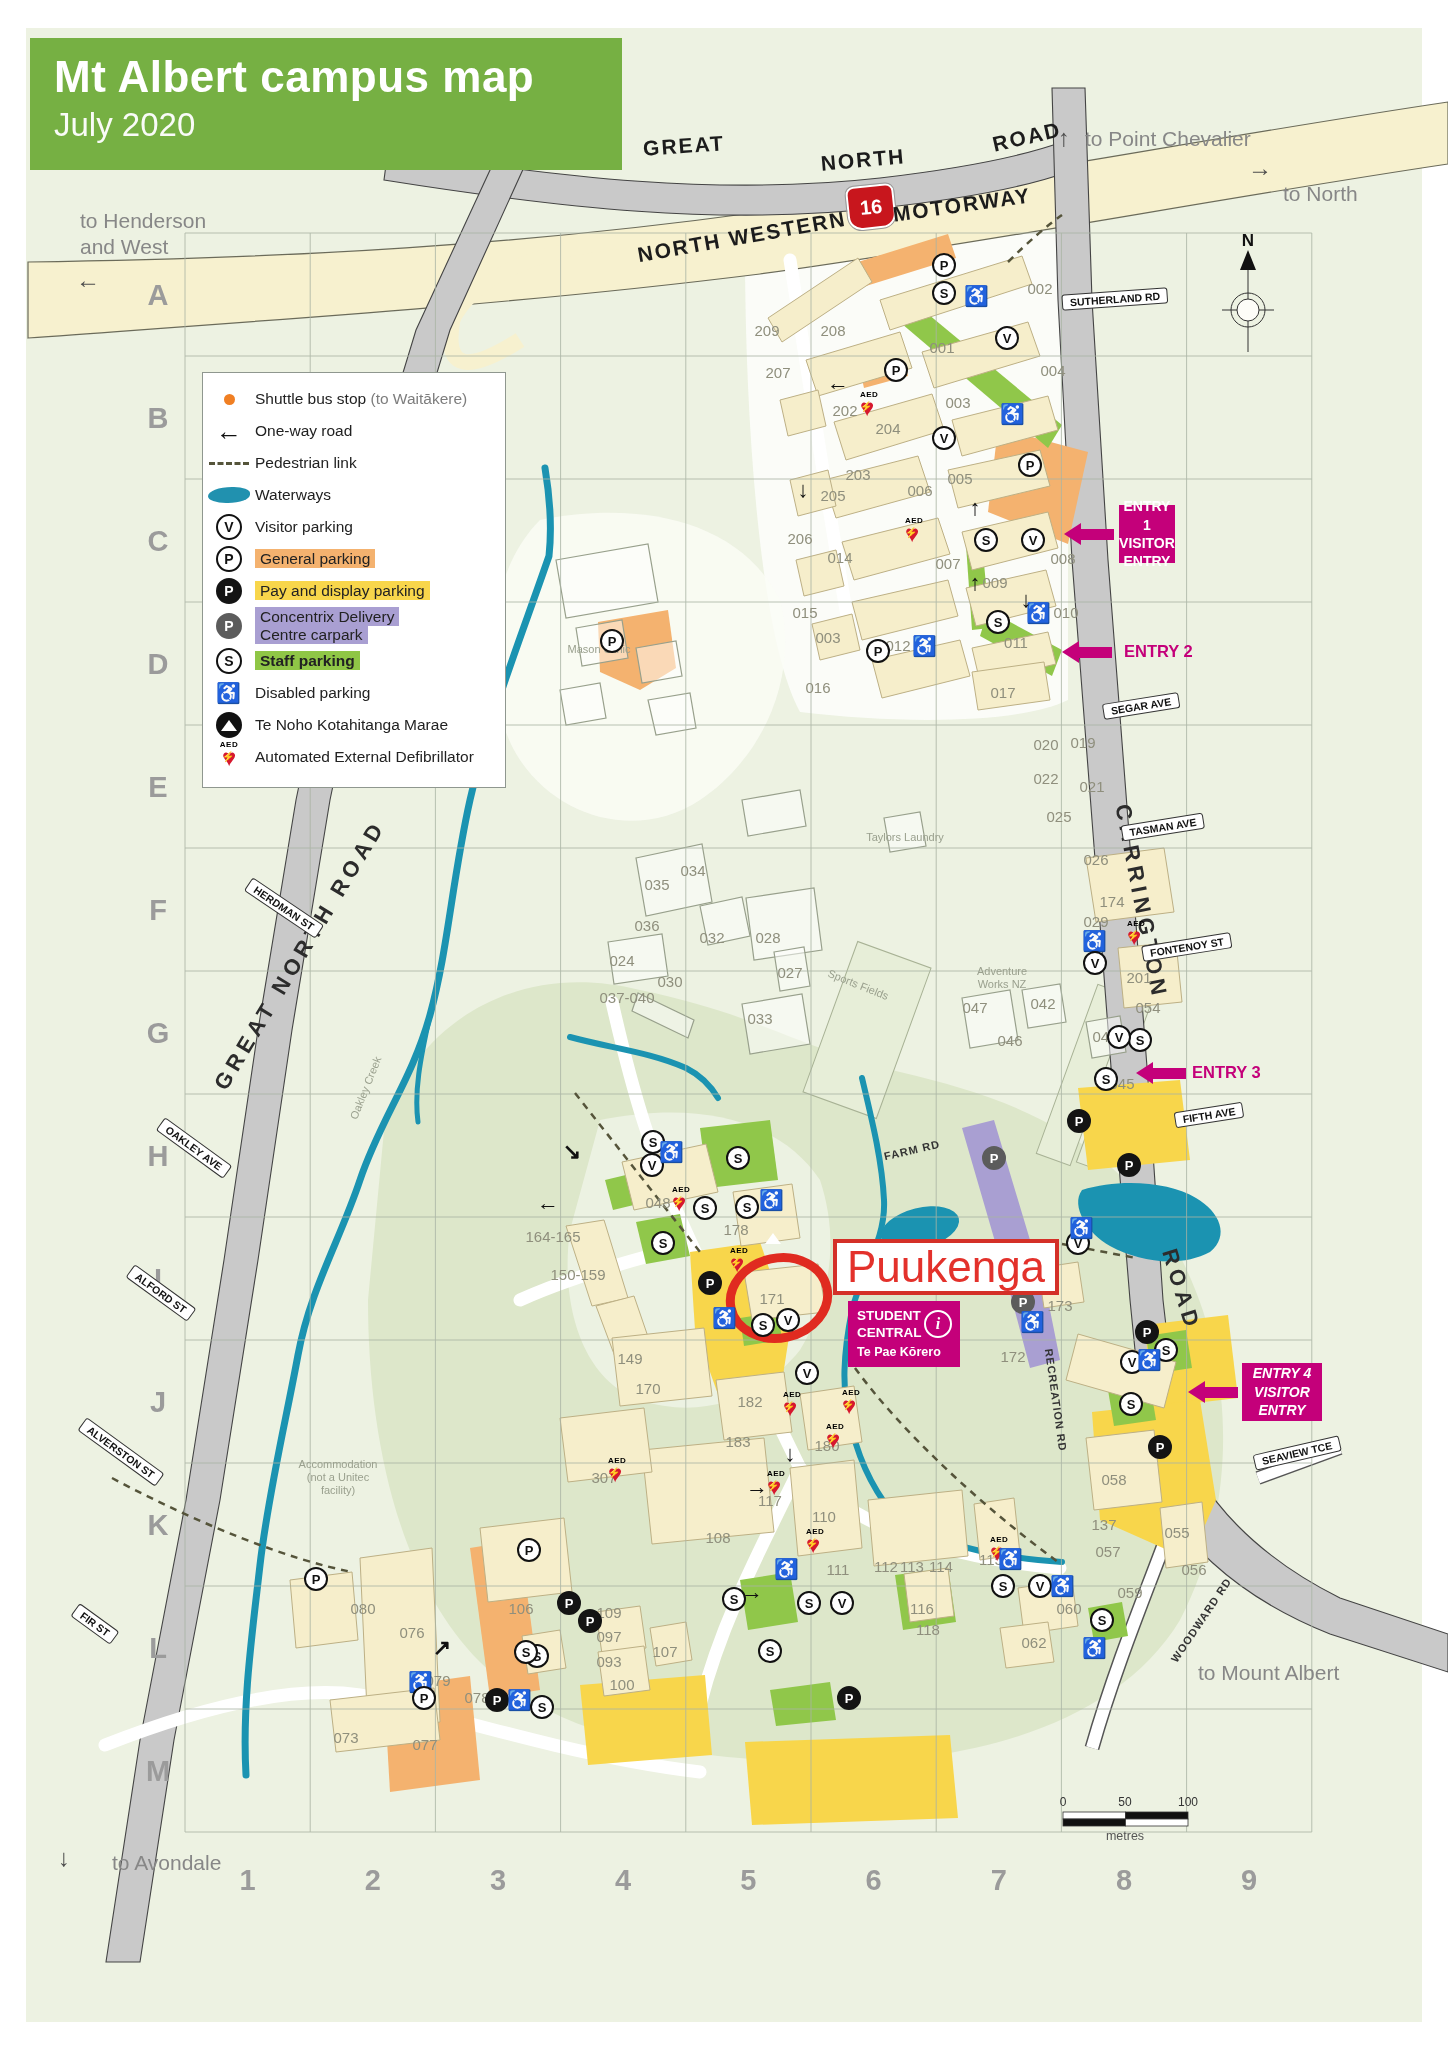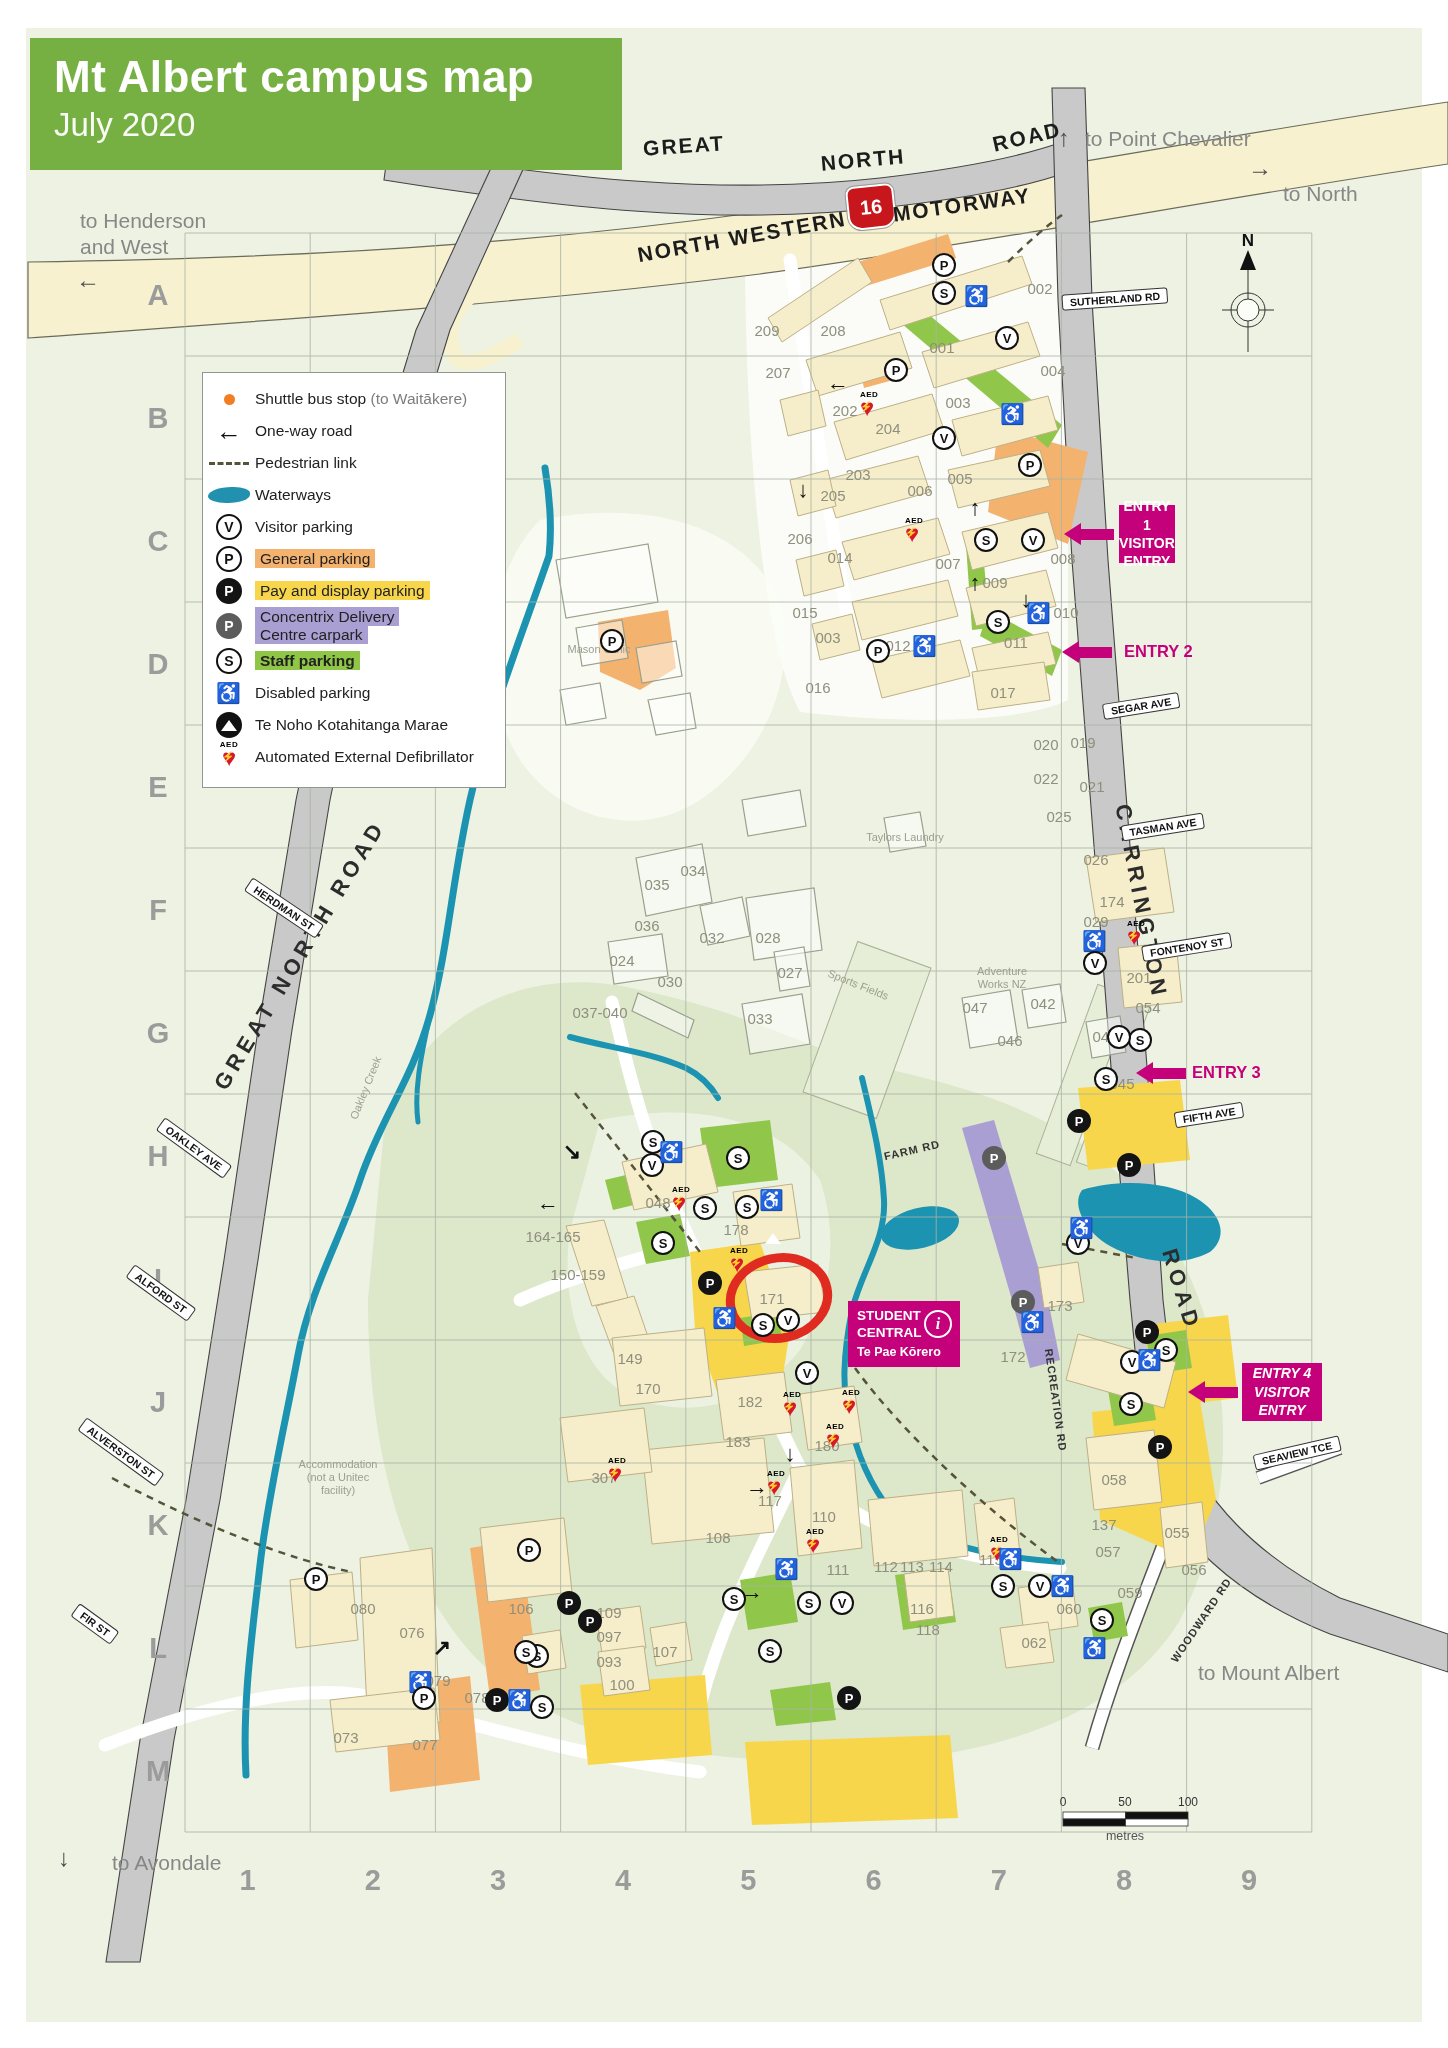--- a/index.html
+++ b/index.html
@@ -381,20 +381,21 @@
           <span class="aedw">
             <span class="at">AED</span>
             <span class="ah">♥</span>
             <span class="ab">⚡</span>
           </span>
         </span>
         <span class="ltx"><span>Automated External Defibrillator</span></span>
       </div>
     </div>
 
+  <div class="pu">Puukenga</div>
   <div class="sc">
     <div class="l">STUDENT</div>
     <div class="l">CENTRAL</div>
     <div class="l3">Te Pae Kōrero</div>
     <div class="icir">i</div>
   </div>
 
   <div id="overlay">
       <div class="gridlab" style="left: 158px; top: 294.5px;">A</div>
       <div class="gridlab" style="left: 158px; top: 417.5px;">B</div>
@@ -452,21 +453,21 @@
       <div class="bno" style="left: 1096px; top: 921px;">029</div>
       <div class="bno" style="left: 622px; top: 960px;">024</div>
       <div class="bno" style="left: 790px; top: 972px;">027</div>
       <div class="bno" style="left: 768px; top: 937px;">028</div>
       <div class="bno" style="left: 670px; top: 981px;">030</div>
       <div class="bno" style="left: 712px; top: 937px;">032</div>
       <div class="bno" style="left: 760px; top: 1018px;">033</div>
       <div class="bno" style="left: 693px; top: 870px;">034</div>
       <div class="bno" style="left: 657px; top: 884px;">035</div>
       <div class="bno" style="left: 647px; top: 925px;">036</div>
-      <div class="bno" style="left: 600px; top: 997px; margin-top: 15px;">037-040</div>
+      <div class="bno" style="left: 627px; top: 997px;">037-040</div>
       <div class="bno" style="left: 1105px; top: 1036px;">041</div>
       <div class="bno" style="left: 1043px; top: 1003px;">042</div>
       <div class="bno" style="left: 1122px; top: 1083px;">045</div>
       <div class="bno" style="left: 1010px; top: 1040px;">046</div>
       <div class="bno" style="left: 975px; top: 1007px;">047</div>
       <div class="bno" style="left: 658px; top: 1202px;">048</div>
       <div class="bno" style="left: 553px; top: 1236px;">164-165</div>
       <div class="bno" style="left: 578px; top: 1274px;">150-159</div>
       <div class="bno" style="left: 736px; top: 1229px;">178</div>
       <div class="bno" style="left: 772px; top: 1298px;">171</div>

